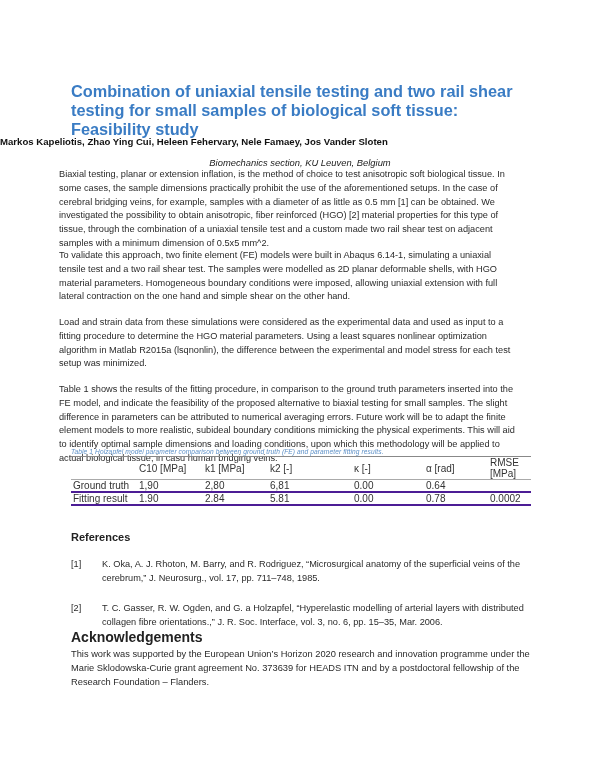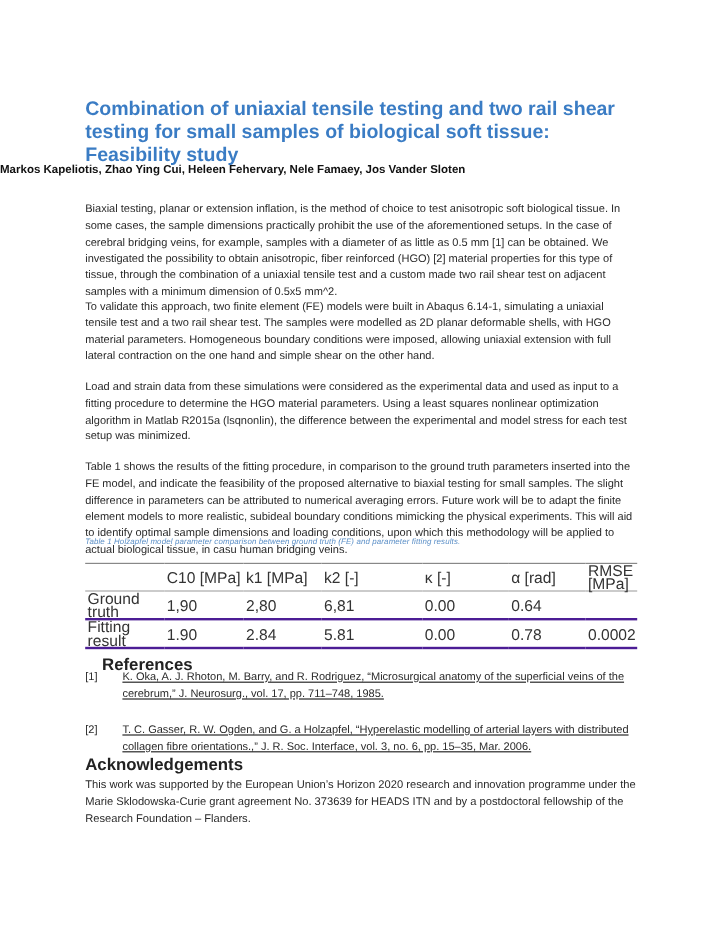--- a/index.html
+++ b/index.html
@@ -5,52 +5,53 @@
   html, body { margin: 0; padding: 0; background: #ffffff; }
   body { width: 600px; height: 776px; position: relative; overflow: hidden;
          font-family: "Liberation Sans", sans-serif; color: #222; }
   .page { position: absolute; left: 0; top: 0; width: 496px; height: 776px; }
   .title { position: absolute; left: 71px; top: 82px; width: 470px;
            font-size: 16.3px; font-weight: bold; line-height: 19px; color: #3a7cc4; margin: 0; }
   .authors { position: absolute; left: 0; width: 600px; top: 136px; 
              font-size: 9.6px; font-weight: bold; color: #111; margin: 0; }
   .affil { position: absolute; left: 0; width: 600px; top: 157px; text-align: center;
            font-size: 9.4px; font-style: italic; color: #222; margin: 0; }
-  .para { position: absolute; left: 71px; width: 460px; font-size: 9.2px; line-height: 13.8px;
+  .para { position: absolute; left: 59px; width: 460px; font-size: 9.2px; line-height: 13.8px;
           color: #2a2a2a; margin: 0; }
   .p1 { top: 168px; }
   .p2 { top: 249px; }
   .p3 { top: 316px; }
   .p4 { top: 383px; }
   .caption { position: absolute; left: 71px; top: 448px; font-size: 6.6px; font-style: italic;
              color: #5b8fc7; margin: 0; letter-spacing: 0.1px; }
-  table.params { position: absolute; left: 71px; top: 469px; width: 460px; border-collapse: collapse;
-                 font-size: 13px; color: #333; }
+  table.params { position: absolute; left: 71px; top: 456px; width: 460px; border-collapse: collapse;
+                 font-size: 10px; color: #333; }
   table.params th, table.params td { text-align: left; font-weight: normal; padding: 0 0 0 2px;
                  height: 11px; line-height: 11px; }
   table.params thead tr { border-top: 1px solid #888; border-bottom: 1px solid #aaa; }
   table.params tbody tr { border-bottom: 2px solid #4c1d95; }
   .col0 { width: 64px; } .col1 { width: 64px; } .col2 { width: 63px; } .col3 { width: 82px; }
   .col4 { width: 70px; } .col5 { width: 62px; }
-  .h-refs { position: absolute; left: 71px; top: 531px; font-size: 14px; font-weight: bold; color: #222; margin: 14px; }
+  .h-refs { position: absolute; left: 71px; top: 531px; font-size: 11px; font-weight: bold; color: #222; margin: 0; }
   .ref { position: absolute; left: 71px; width: 462px; font-size: 9.2px; line-height: 14px; color: #2a2a2a; }
   .ref .num { position: absolute; left: 0; top: 0; }
-  .ref .txt { position: absolute; left: 31px; width: 430px; text-decoration: underline; }
+  .ref .txt { position: absolute; left: 31px; width: 430px; }
   .ref1 { top: 557px; }
   .ref2 { top: 601px; }
   .h-ack { position: absolute; left: 71px; top: 629px; font-size: 14px; font-weight: bold; color: #222; margin: 0; }
   .ack { position: absolute; left: 71px; top: 647px; width: 462px; font-size: 9.3px; line-height: 14px;
          color: #2a2a2a; margin: 0; }
 </style>
 </head>
 <body>
 
 <div class="page">
   <h1 class="title">Combination of uniaxial tensile testing and two rail shear testing for small samples of biological soft tissue: Feasibility study</h1>
   <p class="authors">Markos Kapeliotis, Zhao Ying Cui, Heleen Fehervary, Nele Famaey, Jos Vander Sloten</p>
+  <p class="affil">Biomechanics section, KU Leuven, Belgium</p>
 
   <p class="para p1">Biaxial testing, planar or extension inflation, is the method of choice to test anisotropic soft biological tissue. In some cases, the sample dimensions practically prohibit the use of the aforementioned setups. In the case of cerebral bridging veins, for example, samples with a diameter of as little as 0.5 mm [1] can be obtained. We investigated the possibility to obtain anisotropic, fiber reinforced (HGO) [2] material properties for this type of tissue, through the combination of a uniaxial tensile test and a custom made two rail shear test on adjacent samples with a minimum dimension of 0.5x5 mm^2.</p>
   <p class="para p2">To validate this approach, two finite element (FE) models were built in Abaqus 6.14-1, simulating a uniaxial tensile test and a two rail shear test. The samples were modelled as 2D planar deformable shells, with HGO material parameters. Homogeneous boundary conditions were imposed, allowing uniaxial extension with full lateral contraction on the one hand and simple shear on the other hand.</p>
   <p class="para p3">Load and strain data from these simulations were considered as the experimental data and used as input to a fitting procedure to determine the HGO material parameters. Using a least squares nonlinear optimization algorithm in Matlab R2015a (lsqnonlin), the difference between the experimental and model stress for each test setup was minimized.</p>
   <p class="para p4">Table 1 shows the results of the fitting procedure, in comparison to the ground truth parameters inserted into the FE model, and indicate the feasibility of the proposed alternative to biaxial testing for small samples. The slight difference in parameters can be attributed to numerical averaging errors. Future work will be to adapt the finite element models to more realistic, subideal boundary conditions mimicking the physical experiments. This will aid to identify optimal sample dimensions and loading conditions, upon which this methodology will be applied to actual biological tissue, in casu human bridging veins.</p>
 
   <p class="caption">Table 1 Holzapfel model parameter comparison between ground truth (FE) and parameter fitting results.</p>
 
   <table class="params">
     <thead>

